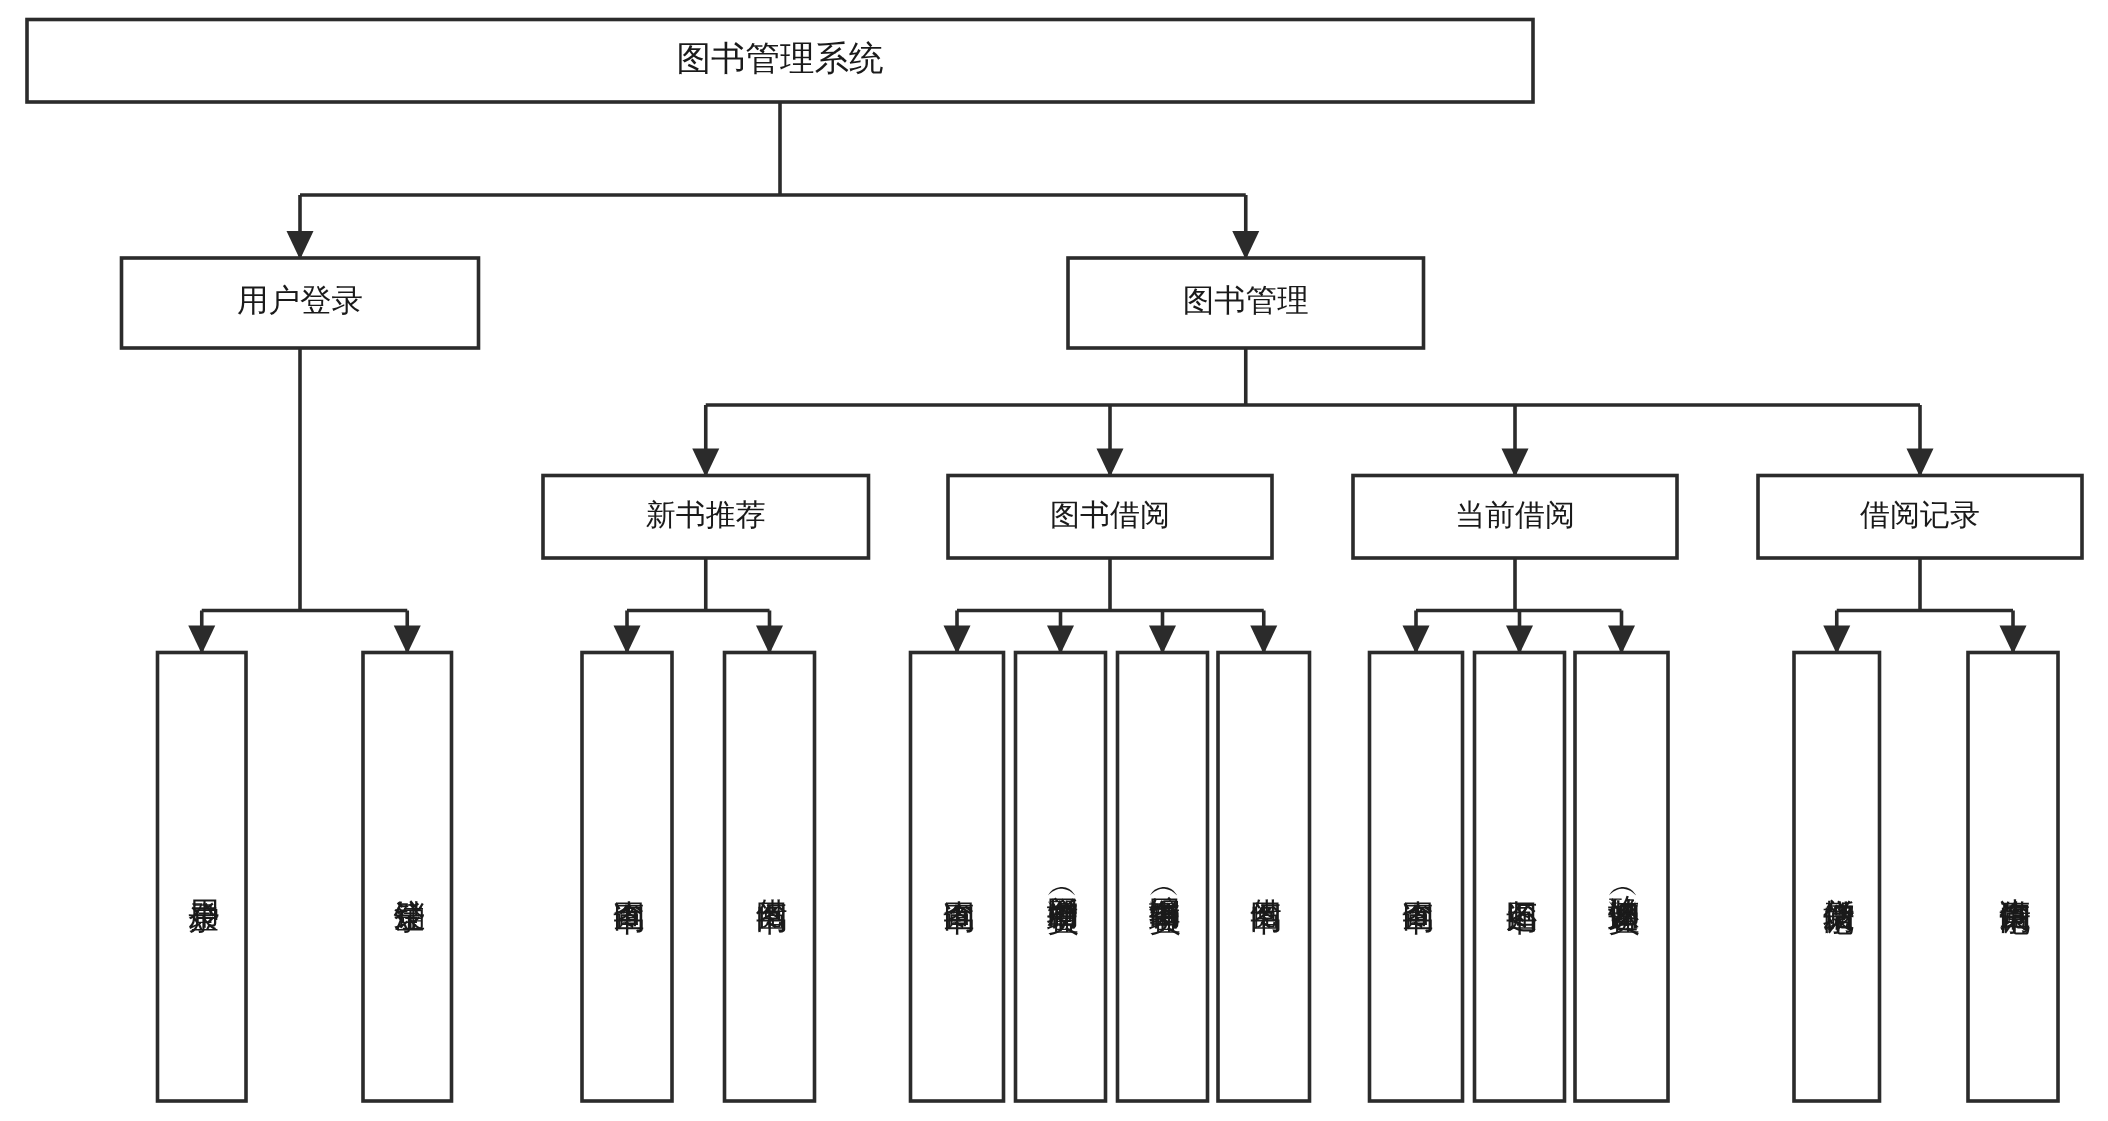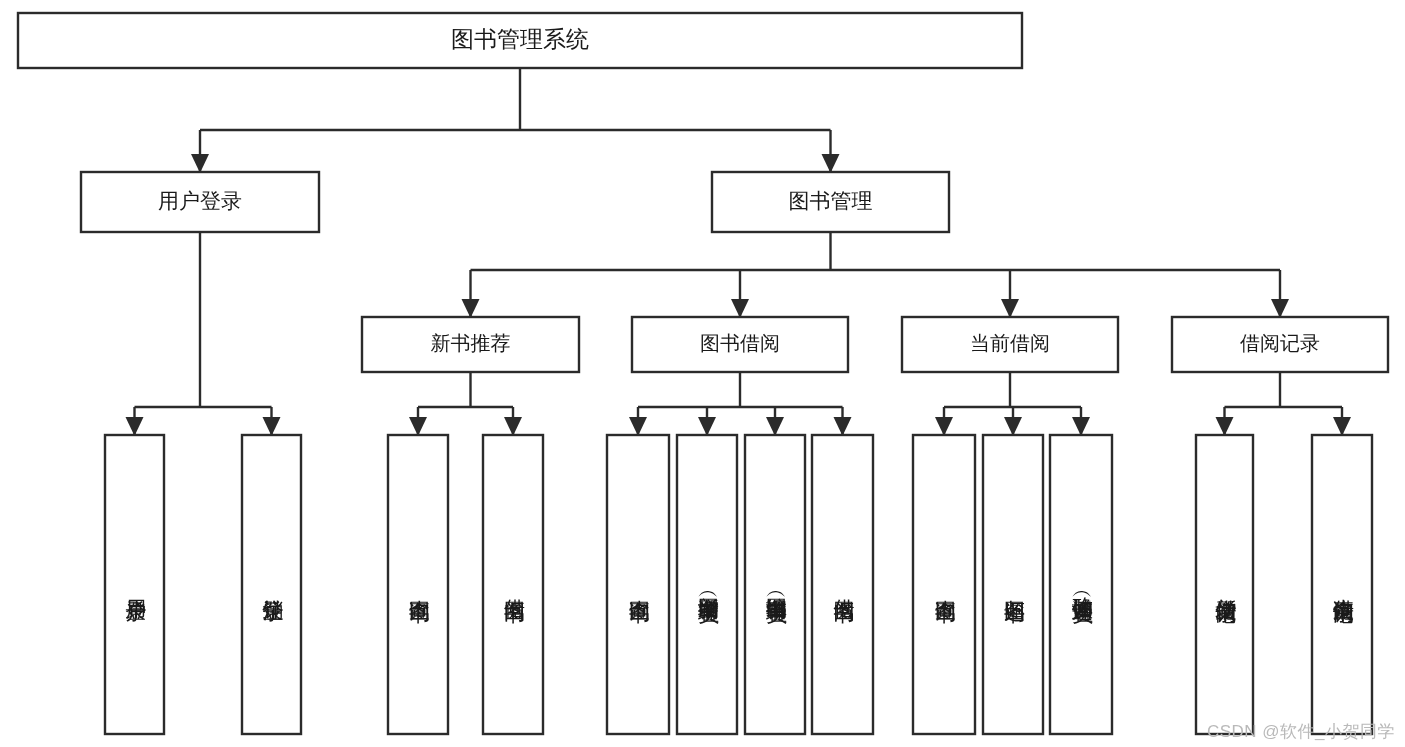--- a/index.html
+++ b/index.html
@@ -201,14 +201,13 @@
         <g>
           <rect x="1196" y="435" width="57" height="299" class="node-box"></rect>
           <text x="1224.5" y="584.5" class="node-label label-leaf" writing-mode="tb" glyph-orientation-vertical="0" style="writing-mode:vertical-rl; text-orientation:upright;" text-anchor="middle" dominant-baseline="central">新增借阅记录</text>
         </g>
         <g>
           <rect x="1312" y="435" width="60" height="299" class="node-box"></rect>
           <text x="1342" y="584.5" class="node-label label-leaf" writing-mode="tb" glyph-orientation-vertical="0" style="writing-mode:vertical-rl; text-orientation:upright;" text-anchor="middle" dominant-baseline="central">查询借阅记录</text>
         </g>
       </g>
   </svg>
-  <div class="watermark">CSDN @软件_小贺同学</div>
 </div>
 
 </body></html>

